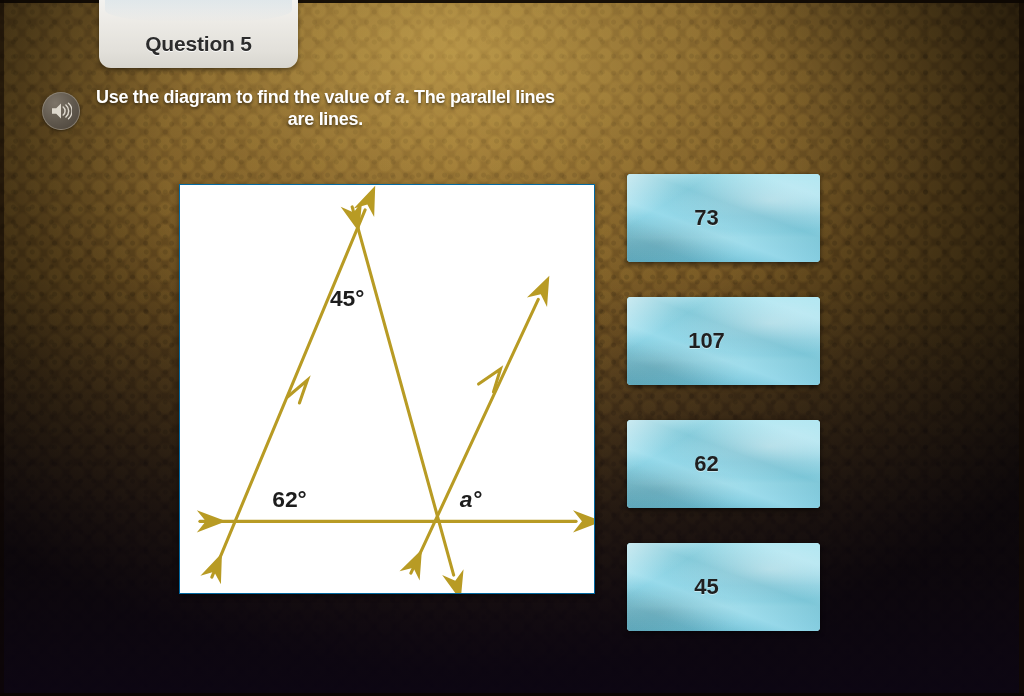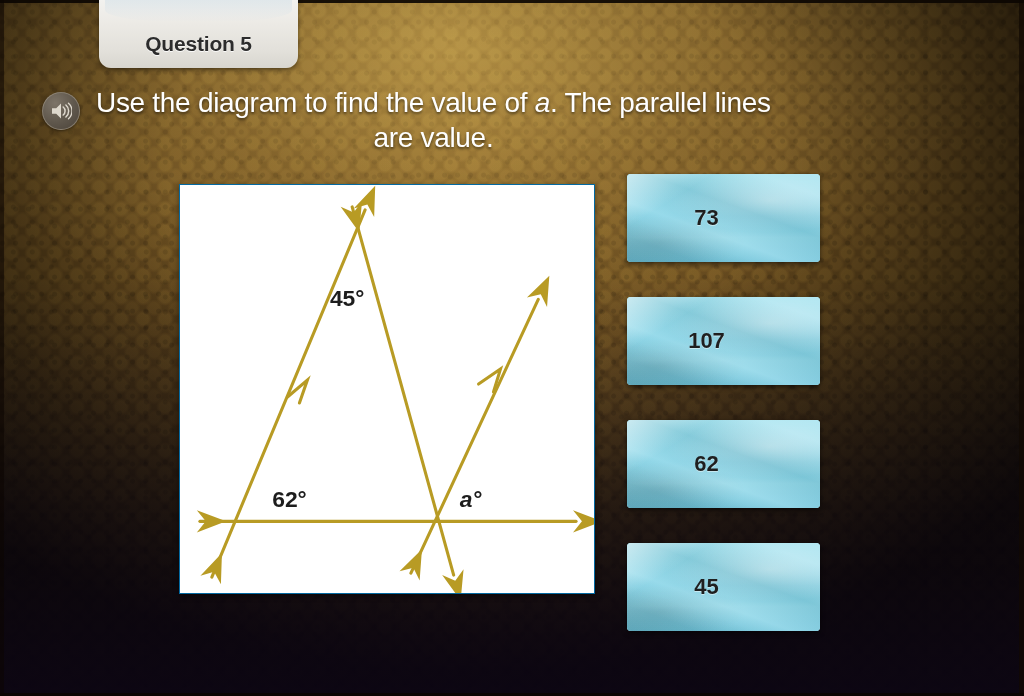--- a/index.html
+++ b/index.html
@@ -127,22 +127,22 @@
     background: radial-gradient(circle at 34% 28%, #7d7468 0%, #5f574c 55%, #4a4239 100%);
     border: 1px solid rgba(170,160,145,0.55);
     box-shadow: 0 1px 3px rgba(0,0,0,0.5);
     display: flex;
     align-items: center;
     justify-content: center;
     cursor: pointer;
   }
   #prompt-text {
     margin-left: 16px;
-    font-size: 28px;
-    font-weight: normal;
+    font-size: 18px;
+    font-weight: bold;
     line-height: 1.24;
     color: #ffffff;
     letter-spacing: -0.3px;
     text-shadow: 0 2px 3px rgba(0,0,0,0.55);
     max-width: 870px;
   }
   #prompt-text .ital { font-style: italic; }
 
   
   #diagram-panel {
@@ -230,21 +230,21 @@
       <svg width="22" height="18" viewBox="0 0 22 18">
         <path d="M2 6.2 H6.2 L11 1.6 V16.4 L6.2 11.8 H2 Z" fill="#ded8cd"></path>
         <path d="M13.2 5.0 A5.2 5.2 0 0 1 13.2 13.0" fill="none" stroke="#ded8cd" stroke-width="1.5" stroke-linecap="round"></path>
         <path d="M15.9 3.0 A7.9 7.9 0 0 1 15.9 15.0" fill="none" stroke="#ded8cd" stroke-width="1.5" stroke-linecap="round"></path>
         <path d="M18.5 1.2 A10.4 10.4 0 0 1 18.5 16.8" fill="none" stroke="#ded8cd" stroke-width="1.4" stroke-linecap="round"></path>
       </svg>
     </div>
 
     <div id="prompt-text">
       <span>Use the diagram to find the value of </span><span class="ital">a</span><span>. The parallel lines</span><br>
-      <span>are value.</span>
+      <span>are lines.</span>
     </div>
   </div>
 
   <div id="diagram-panel">
     <svg id="diagram-svg" viewBox="0 0 416 410" preserveAspectRatio="none">
       <defs>
         <marker id="arrowEnd" markerWidth="12" markerHeight="12" refX="1.5" refY="4" orient="auto" markerUnits="strokeWidth">
           <path d="M0.5,0.4 L10,4 L0.5,7.6 L3.4,4 Z" fill="#b89b24"></path>
         </marker>
       </defs>

